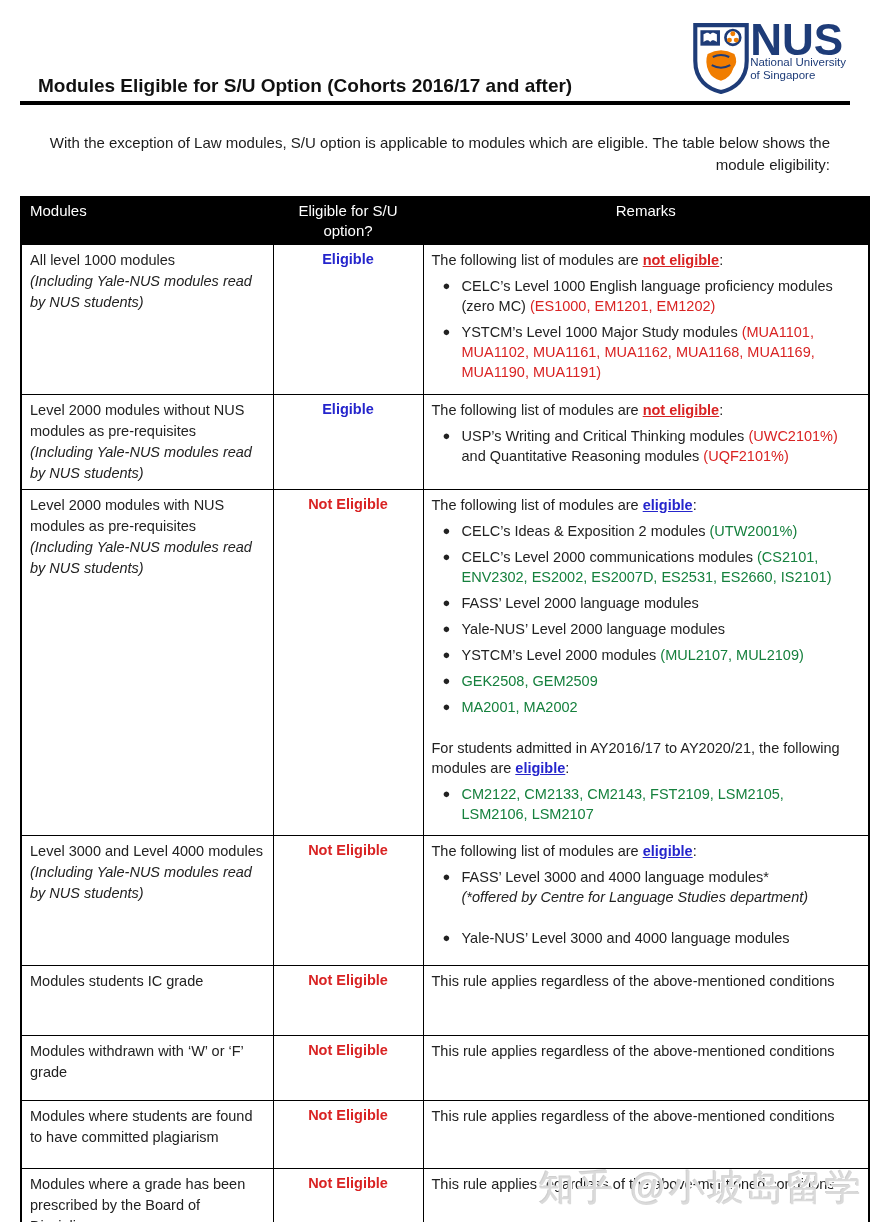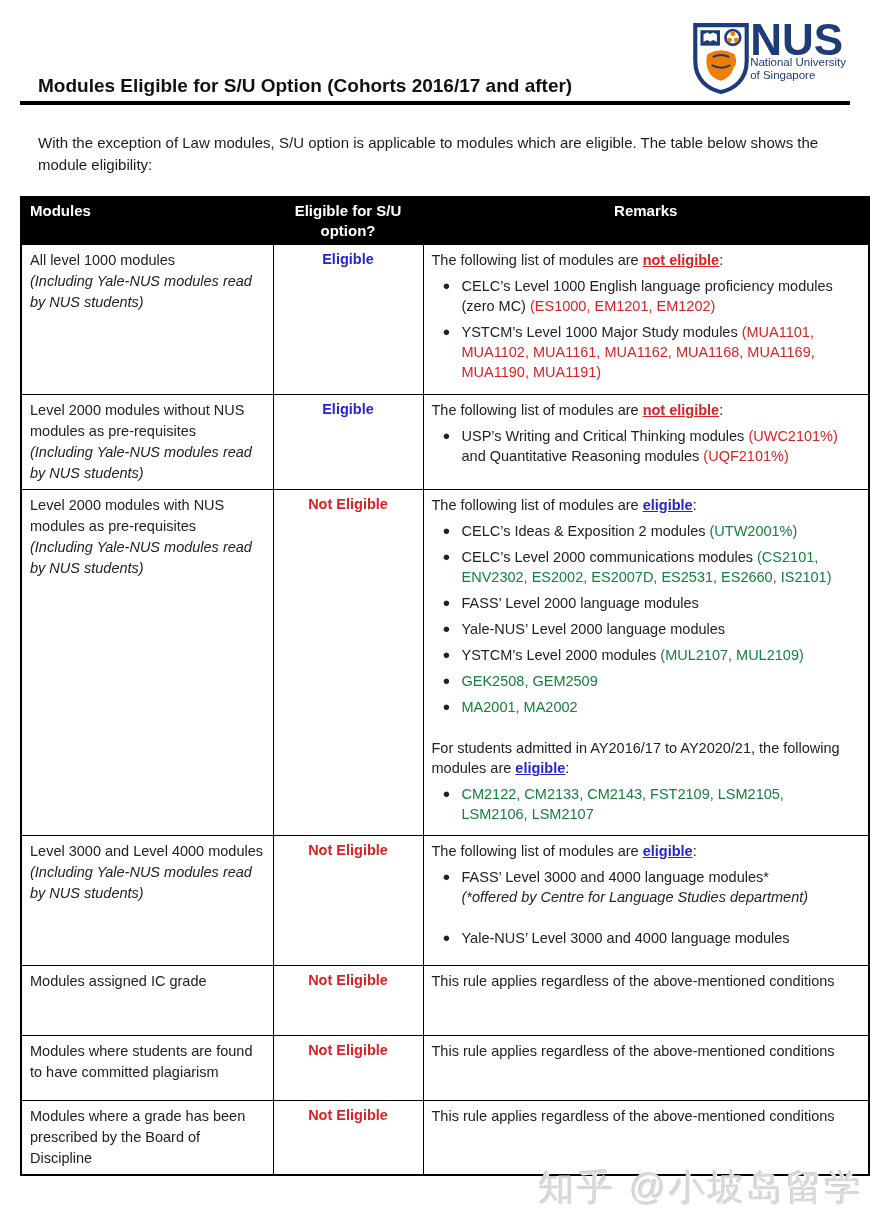--- a/index.html
+++ b/index.html
@@ -14,32 +14,32 @@
   
   .logo { position:absolute; top:22px; right:42px; display:flex; align-items:flex-start; }
   .logo svg { display:block; }
   .logo-text { padding-top:2px; }
   .logo-nus { font-size:44px; font-weight:bold; color:#1e3c78; line-height:32px; letter-spacing:0px; }
   .logo-sub { font-size:11.5px; color:#1e3c78; line-height:13px; }
 
   
   .title { position:absolute; left:38px; top:75px; margin:0; font-size:19px; font-weight:bold; color:#111; }
   .rule  { position:absolute; left:20px; top:101px; width:830px; height:4px; background:#000; }
-  .intro { position:absolute; left:38px; top:132px; width:792px; margin:0; font-size:15px; line-height:21.5px; color:#1c1c1c; }
+  .intro { position:absolute; left:38px; top:132px; width:792px; margin:0; font-size:15px; line-height:21.5px; color:#1c1c1c;text-align:right; }
 
   
   table.elig-table {
     position:absolute; left:20px; top:196px; width:848px;
     border-collapse:collapse; table-layout:fixed;
     font-size:14.5px; border:2px solid #000;
   }
   col.c1 { width:252px; } col.c2 { width:150px; } col.c3 { width:446px; }
   th, td { border:1.5px solid #000; vertical-align:top; }
   thead th {
-    background:#000; color:#fff; font-weight:bold; font-size:15px;
+    background:#000; color:#fff; font-weight:normal; font-size:15px;
     height:44px; padding:3px 8px; line-height:20px; text-align:center;
   }
   thead th.h-modules { text-align:left; }
   tbody td { padding:5px 8px;margin-top:40px; }
   td.module-cell  { line-height:21px; }
   td.module-cell .note { font-style:italic; }
   td.elig-cell { text-align:center; font-weight:bold; padding-top:6px; }
   .status-eligible { color:#2525cc; }
   .status-not      { color:#d92323; }
   td.remarks-cell { padding:5px 26px 5px 8px; line-height:20px; }
@@ -203,21 +203,30 @@
             </div>
             <div class="spacer"></div>
             <div class="block bullet">
               <span class="dot">●</span>
               <div class="btxt"><span>Yale-NUS’ Level 3000 and 4000 language modules</span></div>
             </div>
           </td>
         </tr>
         <tr>
           <td class="module-cell">
-            <div>Modules assigned IC grade</div>
+            <div>Modules students IC grade</div>
+          </td>
+          <td class="elig-cell"><span class="status-not">Not Eligible</span></td>
+          <td class="remarks-cell">
+            <div class="block para"><span>This rule applies regardless of the above-mentioned conditions</span></div>
+          </td>
+        </tr>
+        <tr>
+          <td class="module-cell">
+            <div>Modules withdrawn with ‘W’ or ‘F’ grade</div>
           </td>
           <td class="elig-cell"><span class="status-not">Not Eligible</span></td>
           <td class="remarks-cell">
             <div class="block para"><span>This rule applies regardless of the above-mentioned conditions</span></div>
           </td>
         </tr>
         <tr>
           <td class="module-cell">
             <div>Modules where students are found to have committed plagiarism</div>
           </td>

